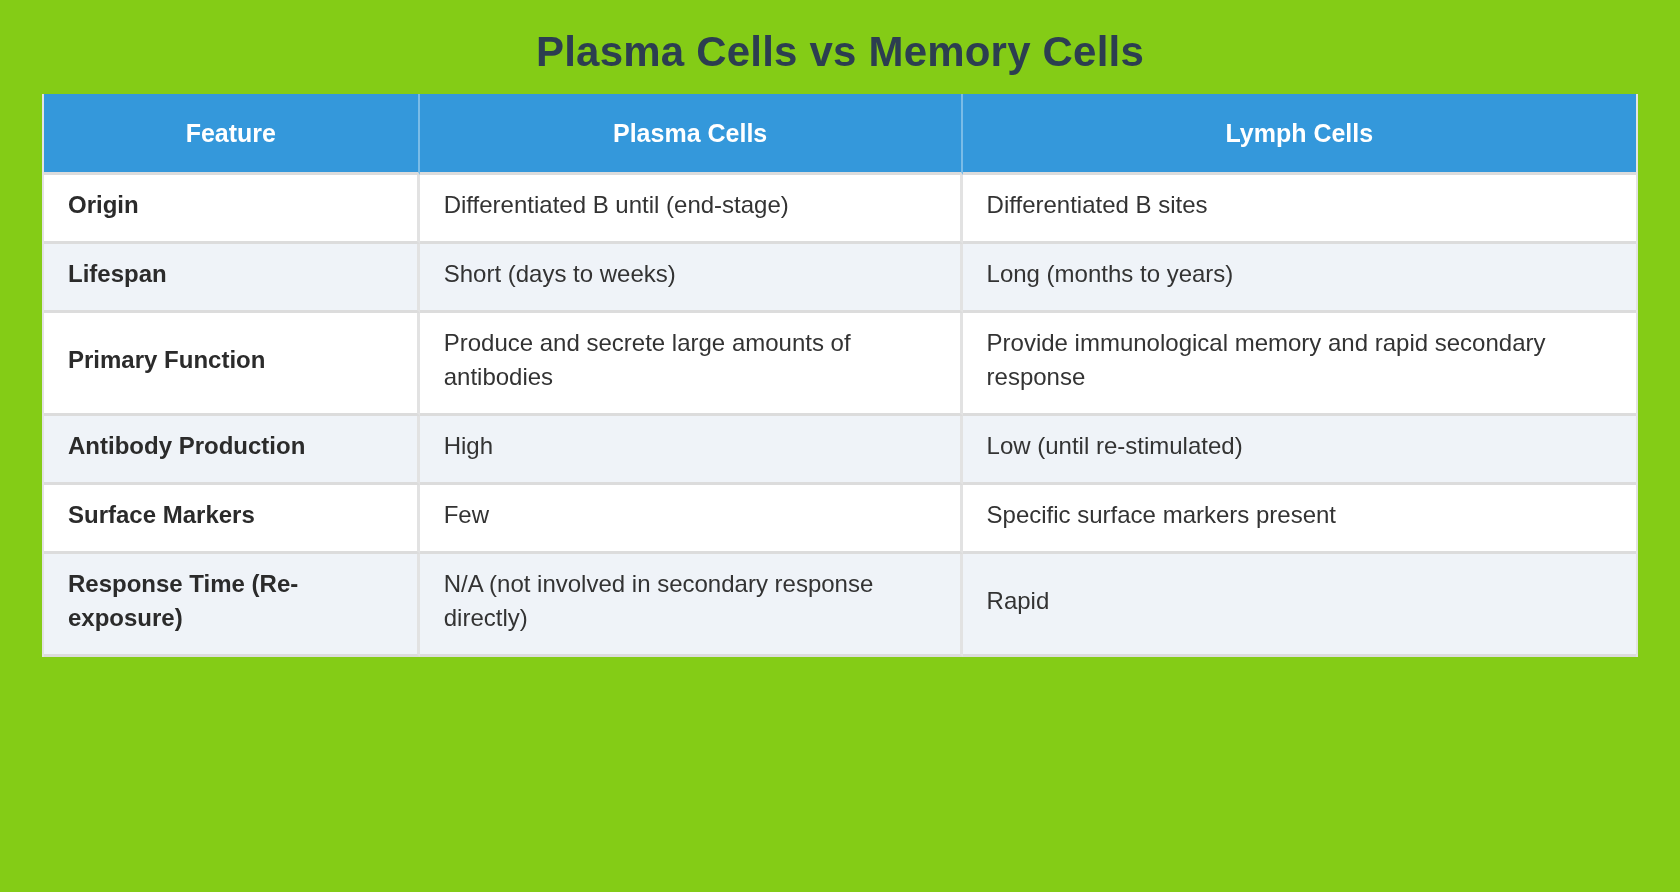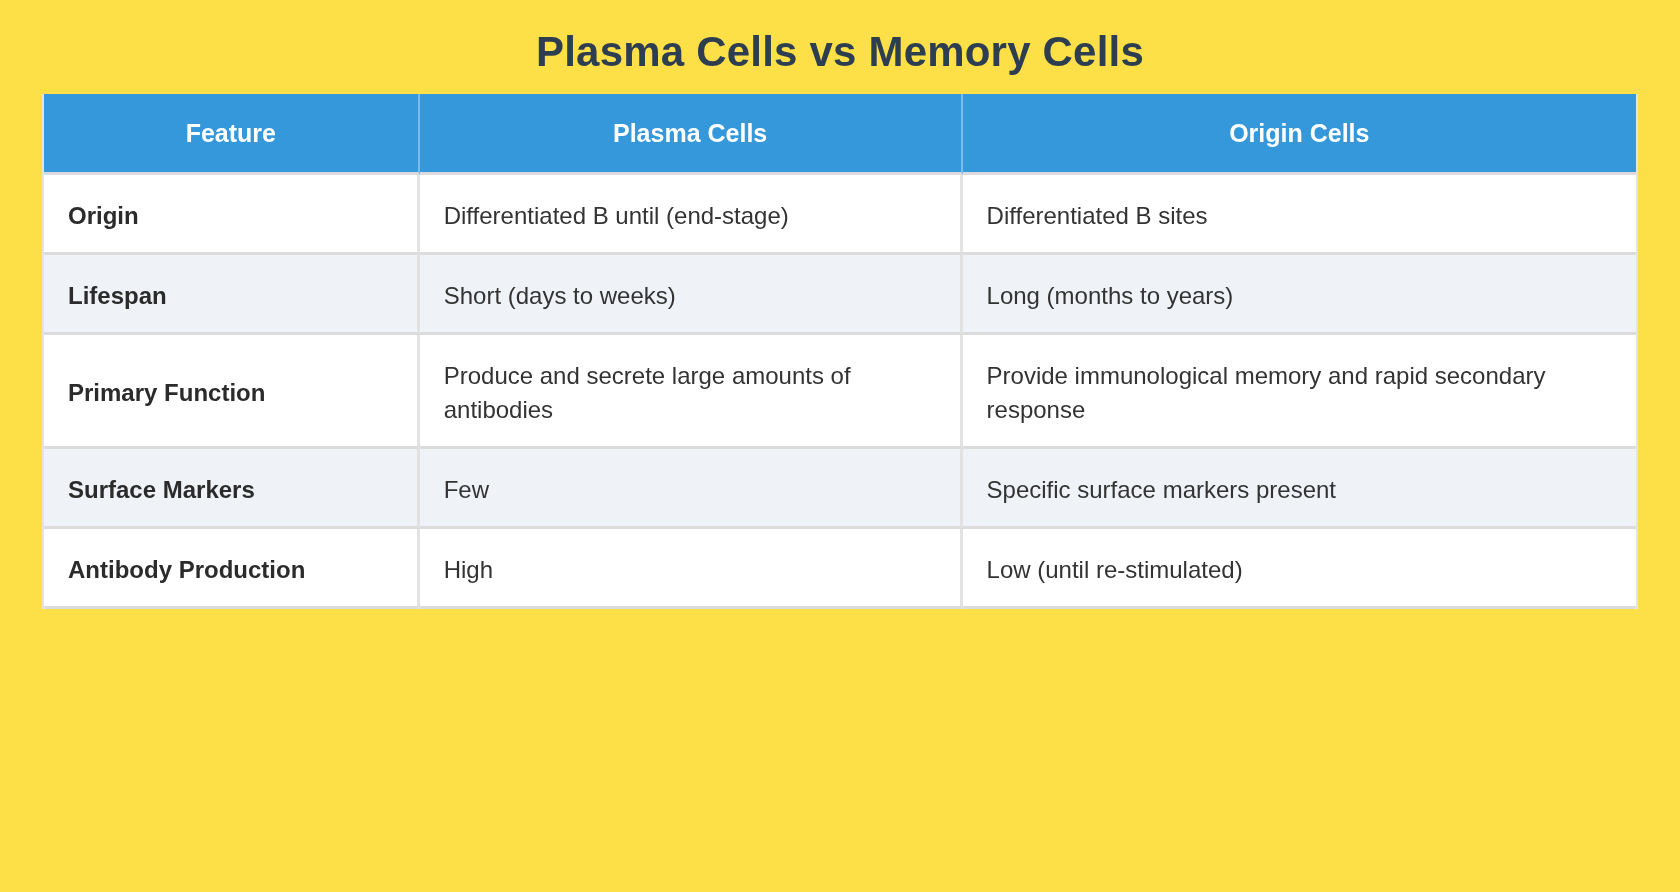--- a/index.html
+++ b/index.html
@@ -1,19 +1,19 @@
 <!DOCTYPE html>
 <html><head>
 <meta charset="utf-8">
 <style>
   html, body { margin: 0; padding: 0; background: #ffffff; }
   .page {
     width: 1680px;
     height: 892px;
-    background: #fde047;
+    background: #84cc16;
     overflow: hidden;
     box-sizing: border-box;
     font-family: "Liberation Sans", sans-serif;
   }
   .page-title {
     margin: 0;
     padding-top: 28px;
     text-align: center;
     font-size: 42px;
     line-height: 48px;
@@ -42,21 +42,21 @@
     font-size: 25px;
     line-height: 30px;
     text-align: center;
     padding: 24px 24px;
     border-bottom: 3px solid #dcdcdc;
   }
   thead th:not(:last-child) {
     border-right: 2px solid rgba(255, 255, 255, 0.35);
   }
   tbody td {
-    padding: 24px 40px 19px 24px;
+    padding: 13px 40px 19px 24px;
     line-height: 34px;
     vertical-align: middle;
     background: #ffffff;
     border-bottom: 3px solid #dcdcdc;
     word-wrap: break-word;
     margin-top: 6px;
   }
   tbody td:not(:last-child) {
     border-right: 3px solid #e2e2e2;
   }
@@ -77,44 +77,49 @@
   <table class="comparison">
     <colgroup>
       <col class="c1">
       <col class="c2">
       <col class="c3">
     </colgroup>
     <thead>
       <tr>
         <th>Feature</th>
         <th>Plasma Cells</th>
-        <th>Origin Cells</th>
+        <th>Lymph Cells</th>
       </tr>
     </thead>
     <tbody id="table-body">
         <tr>
           <td class="feature-cell">Origin</td>
           <td class="plasma-cell">Differentiated B until (end-stage)</td>
           <td class="memory-cell">Differentiated B sites</td>
         </tr>
         <tr>
           <td class="feature-cell">Lifespan</td>
           <td class="plasma-cell">Short (days to weeks)</td>
           <td class="memory-cell">Long (months to years)</td>
         </tr>
         <tr>
           <td class="feature-cell">Primary Function</td>
           <td class="plasma-cell">Produce and secrete large amounts of antibodies</td>
           <td class="memory-cell">Provide immunological memory and rapid secondary response</td>
         </tr>
         <tr>
+          <td class="feature-cell">Antibody Production</td>
+          <td class="plasma-cell">High</td>
+          <td class="memory-cell">Low (until re-stimulated)</td>
+        </tr>
+        <tr>
           <td class="feature-cell">Surface Markers</td>
           <td class="plasma-cell">Few</td>
           <td class="memory-cell">Specific surface markers present</td>
         </tr>
         <tr>
-          <td class="feature-cell">Antibody Production</td>
-          <td class="plasma-cell">High</td>
-          <td class="memory-cell">Low (until re-stimulated)</td>
+          <td class="feature-cell">Response Time (Re-exposure)</td>
+          <td class="plasma-cell">N/A (not involved in secondary response directly)</td>
+          <td class="memory-cell">Rapid</td>
         </tr>
       </tbody>
   </table>
 </main>
 
 </body></html>

